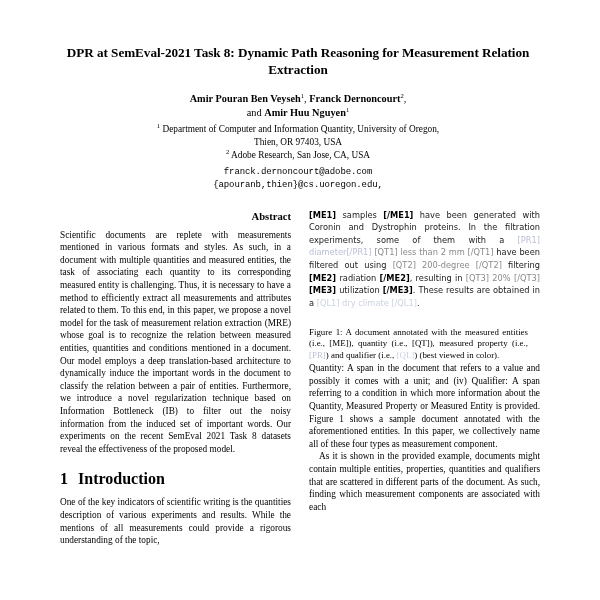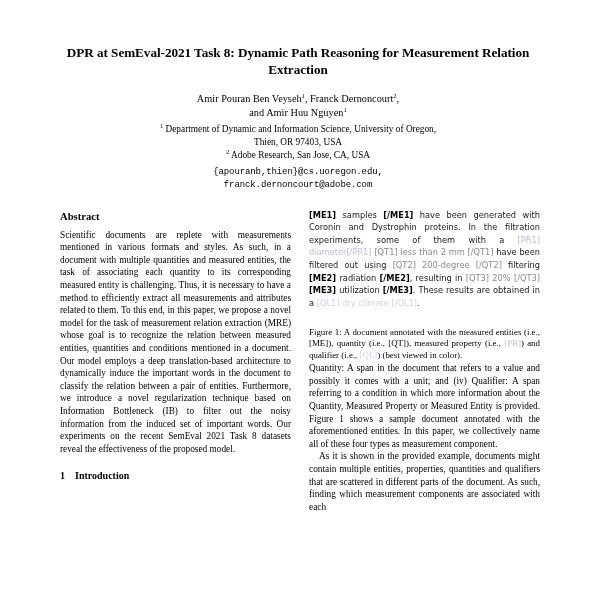--- a/index.html
+++ b/index.html
@@ -30,21 +30,21 @@
     line-height: 1.32;
     letter-spacing: -0.05px;
     margin: 0 4px 13px 4px;
   }
   .authors {
     text-align: center;
     font-size: 10.3px;
     line-height: 1.42;
     margin-bottom: 2px;
   }
-  .authors .nm { font-weight: normal; text-align: right; }
+  .authors .nm { font-weight: bold; text-align: right; }
   .authors .conj { font-weight: normal; }
   sup {
     font-size: 6.6px;
     vertical-align: super;
     line-height: 0;
   }
   .affil {
     text-align: center;
     font-size: 9.3px;
     line-height: 1.42;
@@ -63,58 +63,58 @@
     display: flex;
     margin-top: 14px;
     gap: 18px;
   }
   .col {
     width: 231px;
     flex: 0 0 231px;
   }
 
   .abstract-head {
-    text-align: left;
+    text-align: right;
     font-weight: bold;
     font-size: 10.6px;
     margin: 4px 0 7px 0;
   }
   p.body {
     margin: 0;
     font-size: 9.3px;
     line-height: 1.355;
     text-align: justify;
     text-justify: inter-word;
     hyphens: manual;
   }
   p.body + p.body { text-indent: 10px; }
   p.noindent { text-indent: 0 !important; }
 
   .sec-head {
     font-weight: bold;
-    font-size: 10px;
+    font-size: 16px;
     margin: 15px 0 8px 0;
   }
   .sec-head .num { margin-right: 10px; }
 
   
   .figure-box {
     font-family: "DejaVu Sans", "Liberation Sans", sans-serif;
     font-size: 8.25px;
     line-height: 1.53;
     text-align: justify;
     text-justify: inter-word;
     color: #1a1a1a;
     margin: 2px 0 0 0;
   }
   .caption {
     font-size: 8.9px;
     line-height: 1.34;
     text-align: justify;
-    margin: 17px 0 0 0;
+    margin: 17px 12px 0 0;
   }
   .after-fig { margin-top: 17px; }
 
   
   .t-me { color: #000000; font-weight: 700; }
   .t-qt { color: #8a8a8a; }
   .t-pr { color: #b9bed6; }
   .t-ql { color: #ccd2e2; }
   .cap-pr { color: #b9bed6; }
   .cap-ql { color: #ccd2e2; }
@@ -125,39 +125,40 @@
 <div class="page">
 
   <div class="title">DPR at SemEval-2021 Task 8: Dynamic Path Reasoning for Measurement Relation Extraction</div>
 
   <div class="authors">
     <span class="nm">Amir Pouran Ben Veyseh</span><sup>1</sup><span class="conj">, </span><span class="nm">Franck Dernoncourt</span><sup>2</sup><span class="conj">,</span><br>
     <span class="conj">and </span><span class="nm">Amir Huu Nguyen</span><sup>1</sup>
   </div>
 
   <div class="affil">
-    <div><sup>1</sup> <span>Department of Dynamic and Information Science, University of Oregon,</span></div>
+    <div><sup>1</sup> <span>Department of Computer and Information Quantity, University of Oregon,</span></div>
     <div><span>Thien, OR 97403, USA</span></div>
     <div><sup>2</sup> <span>Adobe Research, San Jose, CA, USA</span></div>
   </div>
 
   <div class="emails">
+    <div>franck.dernoncourt@adobe.com</div>
     <div>{apouranb,thien}@cs.uoregon.edu,</div>
-    <div>franck.dernoncourt@adobe.com</div>
   </div>
 
   <div class="columns">
 
     <div class="col">
       <div class="abstract-head">Abstract</div>
       <p class="body noindent">Scientific documents are replete with measurements mentioned in various formats and styles. As such, in a document with multiple quantities and measured entities, the task of associating each quantity to its corresponding measured entity is challenging. Thus, it is necessary to have a method to efficiently extract all measurements and attributes related to them. To this end, in this paper, we propose a novel model for the task of measurement relation extraction (MRE) whose goal is to recognize the relation between measured entities, quantities and conditions mentioned in a document. Our model employs a deep translation-based architecture to dynamically induce the important words in the document to classify the relation between a pair of entities. Furthermore, we introduce a novel regularization technique based on Information Bottleneck (IB) to filter out the noisy information from the induced set of important words. Our experiments on the recent SemEval 2021 Task 8 datasets reveal the effectiveness of the proposed model.</p>
 
       <div class="sec-head">
         <span class="num">1</span><span>Introduction</span>
       </div>
+      <p class="body noindent">One of the key indicators of scientific writing is the quantities description of various experiments and results. While the mentions of all measurements could provide a rigorous understanding of the topic,</p>
     </div>
 
     <div class="col">
 
       <div class="figure-box" id="annotated-doc"><span class="t-me">[ME1]</span><span> samples </span><span class="t-me">[/ME1]</span><span> have been generated with Coronin and Dystrophin proteins. In the filtration experiments, some of them with a </span><span class="t-pr">[PR1]</span><span class="t-pr"> diameter</span><span class="t-pr">[/PR1]</span><span> </span><span class="t-qt">[QT1]</span><span class="t-qt"> less than 2 mm </span><span class="t-qt">[/QT1]</span><span> have been filtered out using </span><span class="t-qt">[QT2]</span><span class="t-qt"> 200-degree </span><span class="t-qt">[/QT2]</span><span> filtering </span><span class="t-me">[ME2]</span><span> radiation </span><span class="t-me">[/ME2]</span><span>, resulting in </span><span class="t-qt">[QT3]</span><span class="t-qt"> 20% </span><span class="t-qt">[/QT3]</span><span> </span><span class="t-me">[ME3]</span><span> utilization </span><span class="t-me">[/ME3]</span><span>. These results are obtained in a </span><span class="t-ql">[QL1]</span><span class="t-ql"> dry climate </span><span class="t-ql">[/QL1]</span><span>.</span></div>
 
       <p class="caption"><span>Figure 1: A document annotated with the measured entities (i.e., [ME]), quantity (i.e., [QT]), measured property (i.e., </span><span class="cap-pr">[PR]</span><span>) and qualifier (i.e., </span><span class="cap-ql">[QL]</span><span>) (best viewed in color).</span></p>
 
       <p class="body noindent after-fig">Quantity: A span in the document that refers to a value and possibly it comes with a unit; and (iv) Qualifier: A span referring to a condition in which more information about the Quantity, Measured Property or Measured Entity is provided. Figure 1 shows a sample document annotated with the aforementioned entities. In this paper, we collectively name all of these four types as measurement component.</p>
       <p class="body">As it is shown in the provided example, documents might contain multiple entities, properties, quantities and qualifiers that are scattered in different parts of the document. As such, finding which measurement components are associated with each</p>

